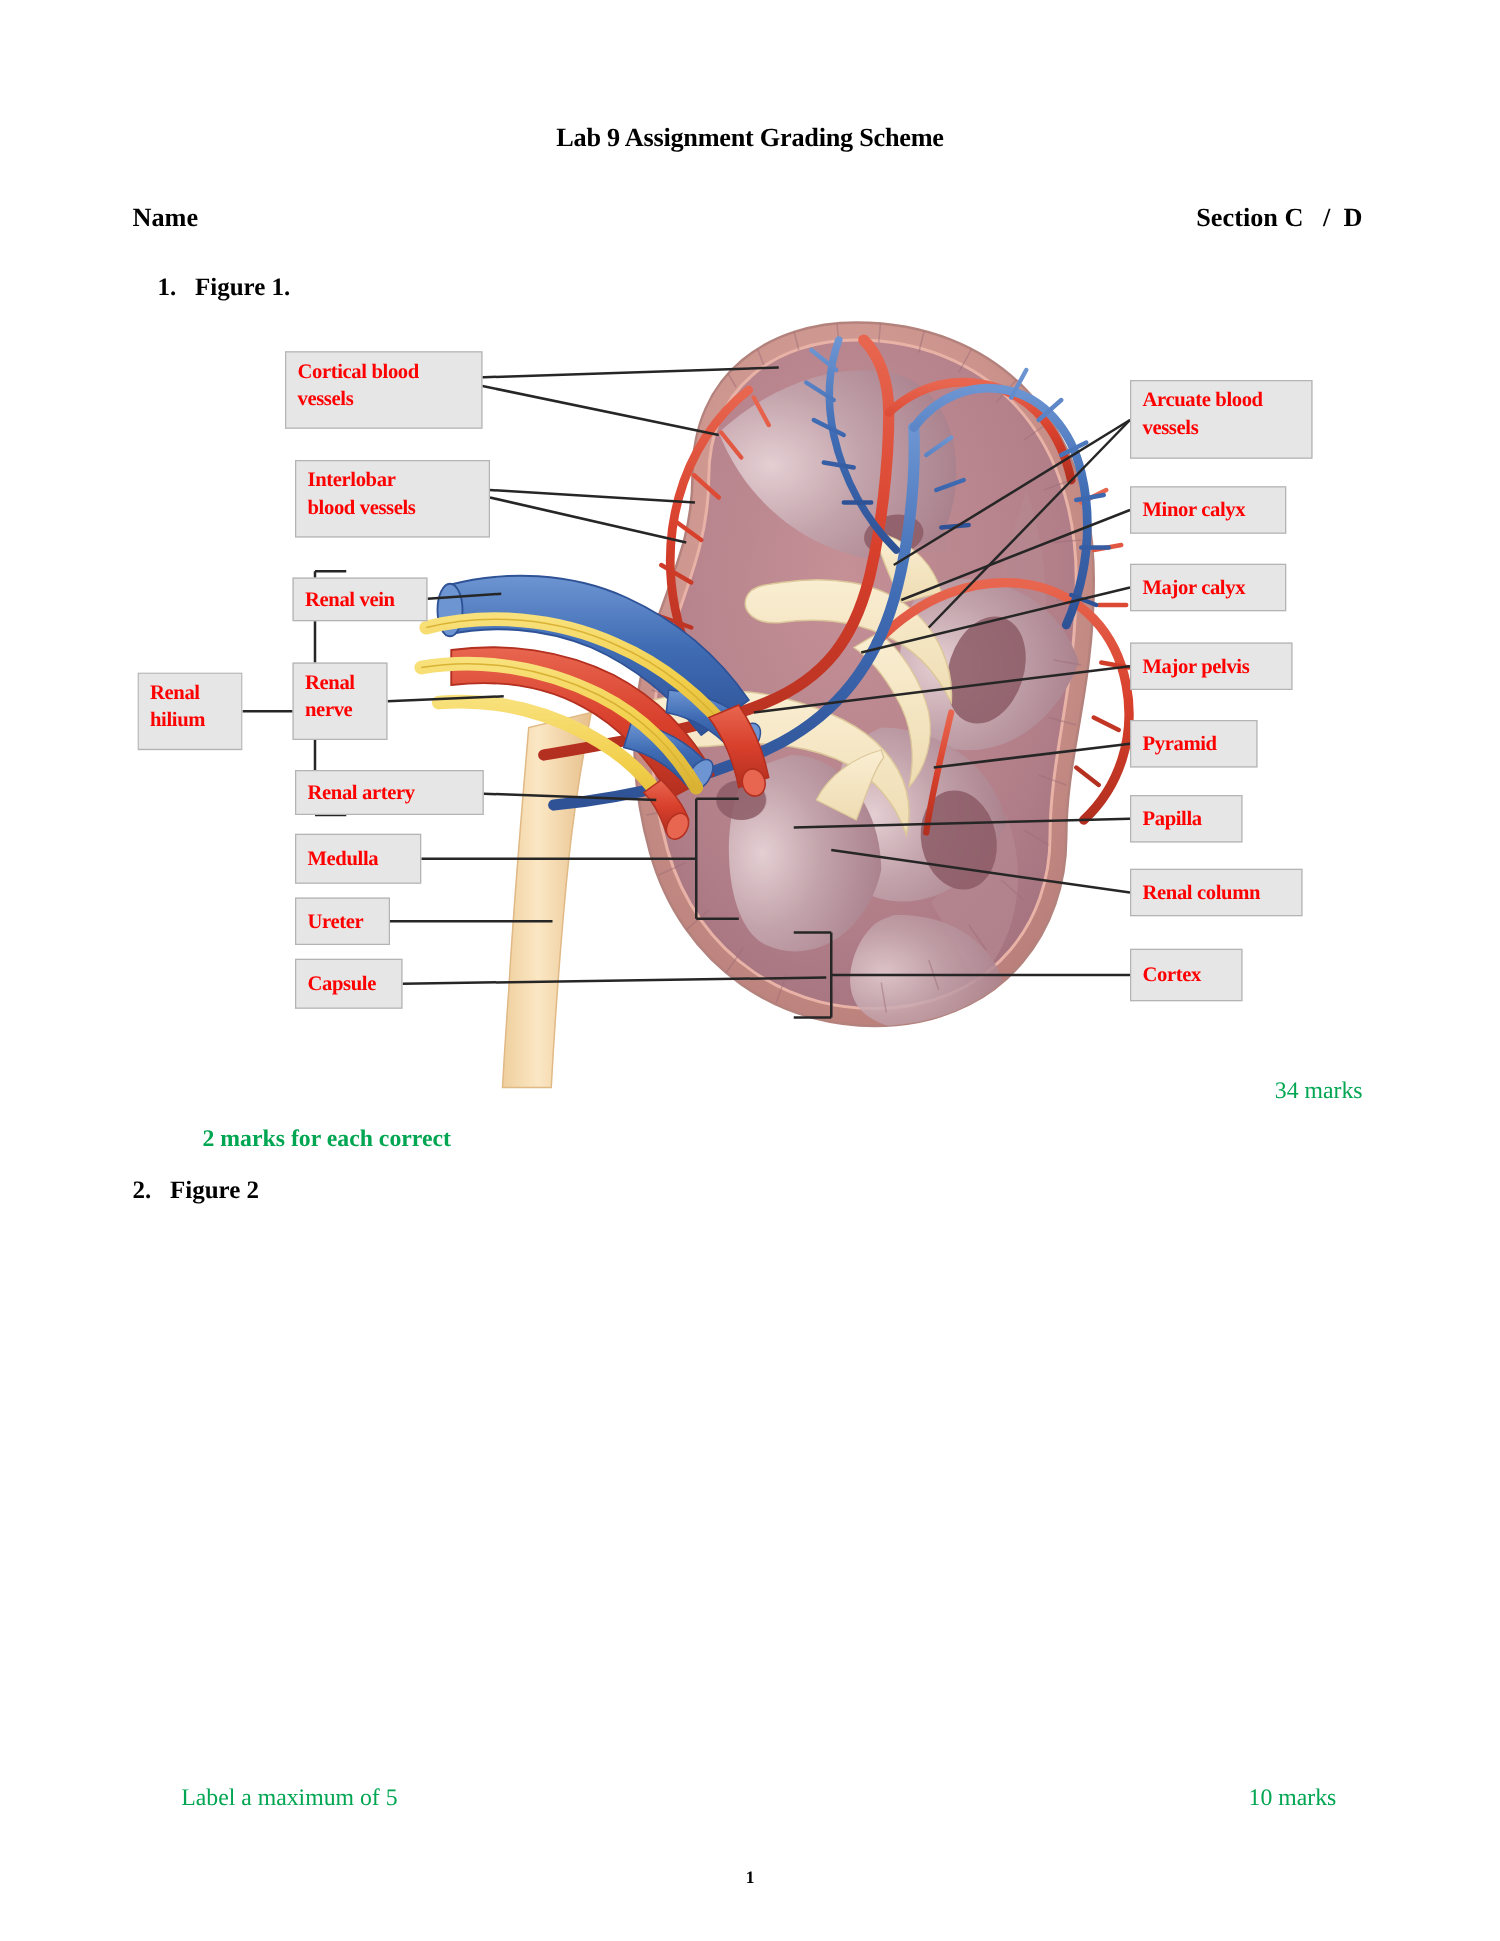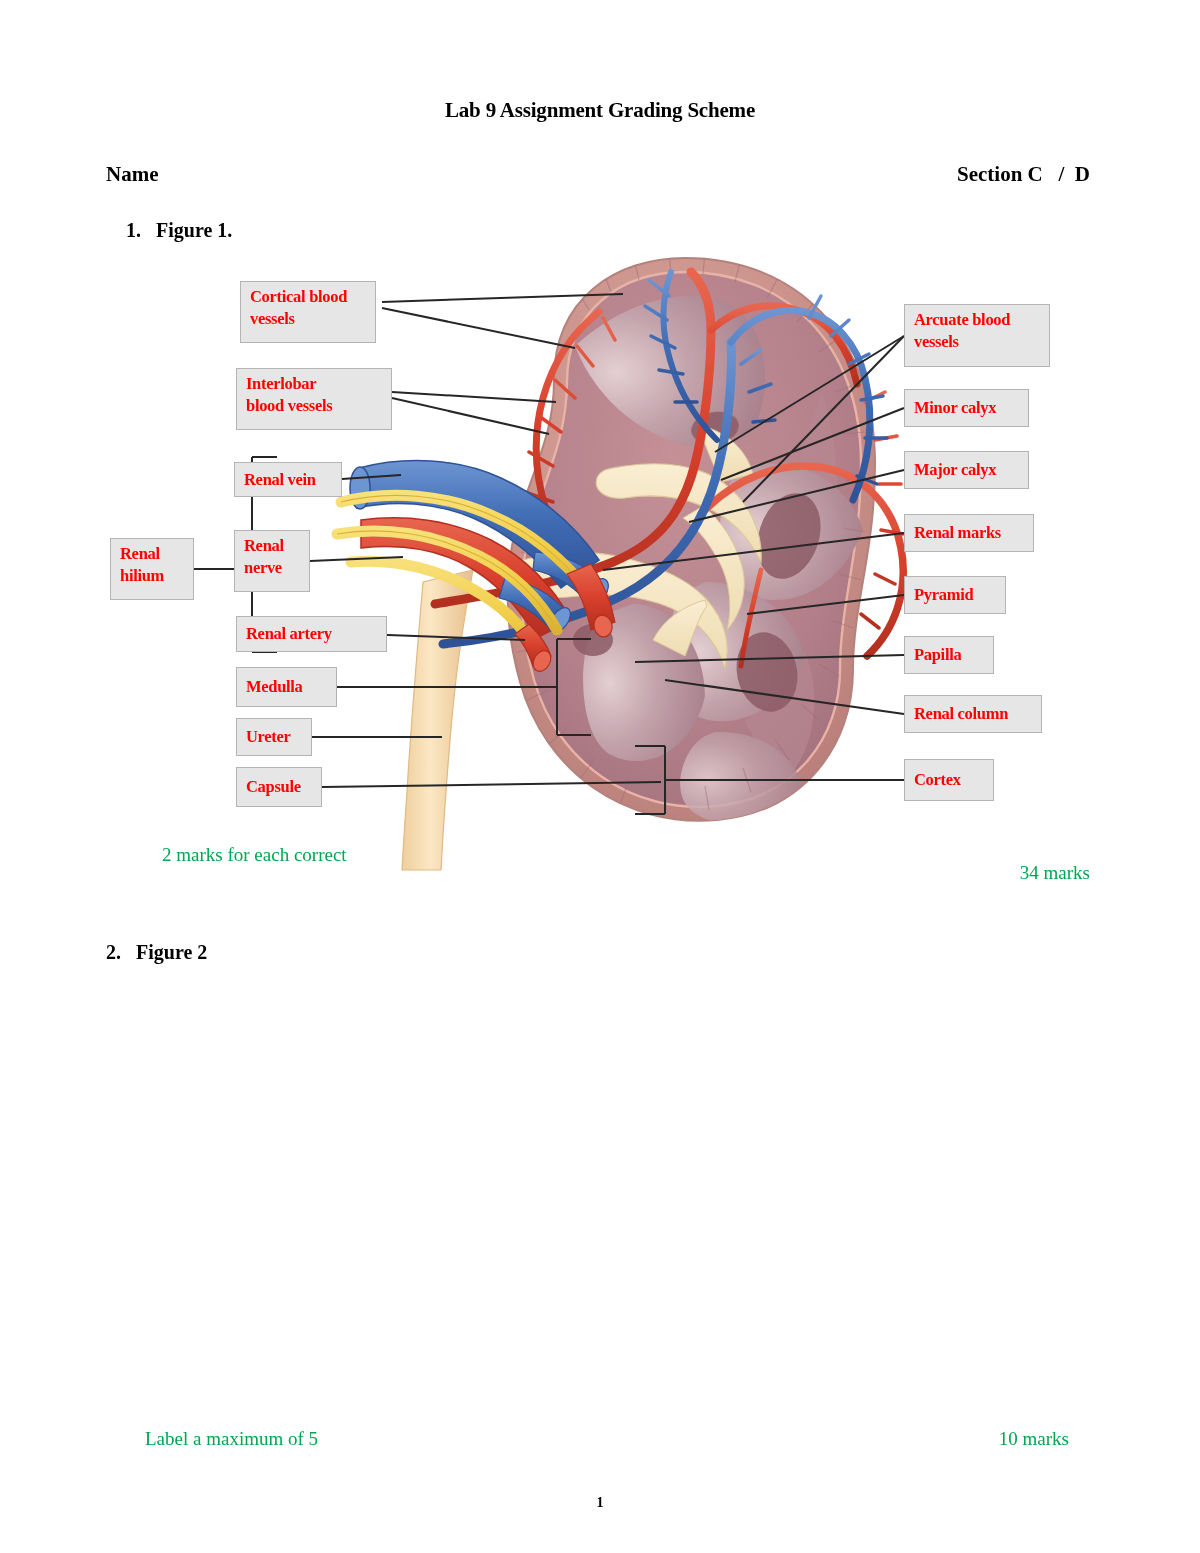--- a/index.html
+++ b/index.html
@@ -56,21 +56,21 @@
   }
   #q1 { left: 106px; top: 219px; margin-left: 20px; }
   #q2 { left: 106px; top: 941px; }
 
   .green-note {
     position: absolute;
     font-size: 19px;
     color: #00a651;
     white-space: pre;
   }
-  #note1-left  { left: 162px; top: 844px; }
+  #note1-left  { left: 162px; top: 901px; font-weight: bold; }
   #note1-right { right: 110px; top: 862px; }
   #note2-left  { left: 145px; top: 1428px; text-align: right; }
   #note2-right { right: 131px; top: 1428px; }
 
   .page-number {
     position: absolute;
     left: 0; top: 1495px;
     width: 1200px;
     text-align: center;
     font-size: 14px;
@@ -102,21 +102,21 @@
     padding: 4px 8px 4px 9px;
     white-space: pre-line;
     letter-spacing: -0.3px;
   }
   .lbl.center-v {
     display: flex;
     align-items: center;
   }
 
   
-  #lb-cortical   { left: 135px; top: 29px;  width: 136px; height: 62px; }
+  #lb-cortical   { left: 123px; top: 29px;  width: 158px; height: 62px; }
   #lb-interlobar { left: 131px; top: 116px; width: 156px; height: 62px; }
   #lb-renalvein  { left: 129px; top: 210px; width: 108px; height: 35px; }
   #lb-renalnerve { left: 129px; top: 278px; width: 76px;  height: 62px; }
   #lb-renalartery{ left: 131px; top: 364px; width: 151px; height: 36px; text-align: right; }
   #lb-medulla    { left: 131px; top: 415px; width: 101px; height: 40px; }
   #lb-ureter     { left: 131px; top: 466px; width: 76px;  height: 38px; }
   #lb-capsule    { left: 131px; top: 515px; width: 86px;  height: 40px; }
   #lb-hilium     { left: 5px;   top: 286px; width: 84px;  height: 62px; }
 
   
@@ -407,20 +407,20 @@
     <div class="lbl center-v" id="lb-medulla">Medulla</div>
     <div class="lbl center-v" id="lb-ureter">Ureter</div>
     <div class="lbl center-v" id="lb-capsule">Capsule</div>
     <div class="lbl" id="lb-hilium">Renal
 hilium</div>
 
     <div class="lbl" id="lb-arcuate">Arcuate blood
 vessels</div>
     <div class="lbl center-v" id="lb-minorcalyx">Minor calyx</div>
     <div class="lbl center-v" id="lb-majorcalyx">Major calyx</div>
-    <div class="lbl center-v" id="lb-renalpelvis">Renal marks</div>
+    <div class="lbl center-v" id="lb-renalpelvis">Major pelvis</div>
     <div class="lbl center-v" id="lb-pyramid">Pyramid</div>
     <div class="lbl center-v" id="lb-papilla">Papilla</div>
     <div class="lbl center-v" id="lb-renalcolumn">Renal column</div>
     <div class="lbl center-v" id="lb-cortex">Cortex</div>
 
   </div>
 </div>
 
 </body></html>

